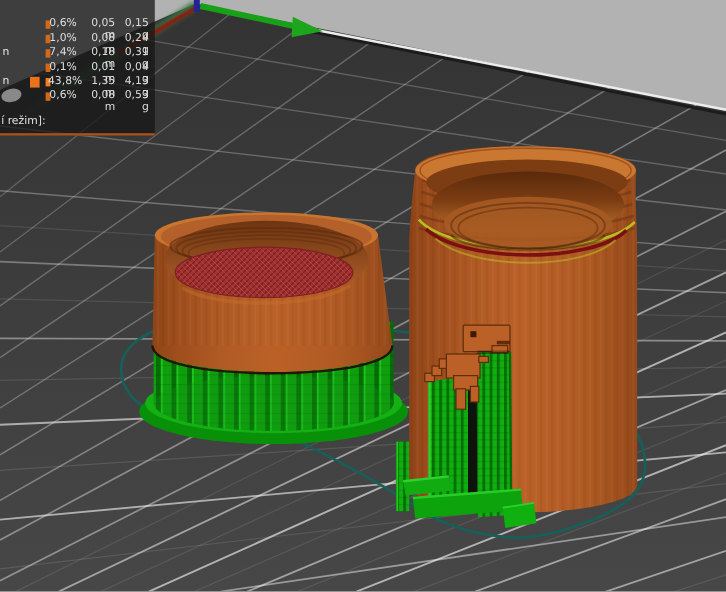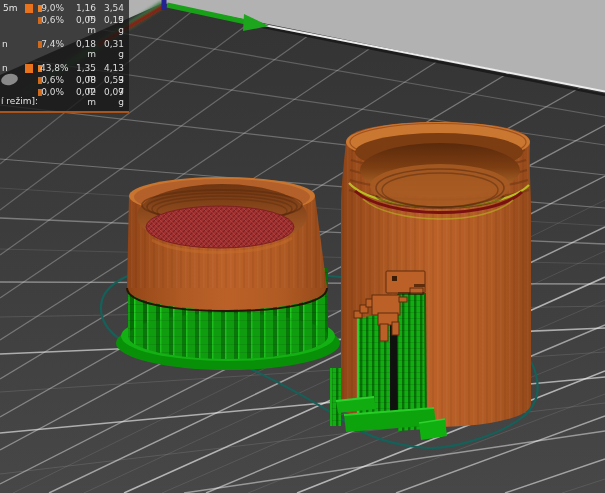--- a/index.html
+++ b/index.html
@@ -237,56 +237,54 @@
       <rect x="392" y="276" width="5" height="5" fill="#3c1b05" stroke="none"></rect>
       <rect x="414" y="284" width="11" height="3" fill="#5f2c0c" stroke="none"></rect>
     </g>
     <rect x="398" y="292" width="26" height="3" fill="rgba(0,0,0,0.3)"></rect>
   </g>
 </svg>
 
 <div id="legend">
   <div class="lg-blob"></div>
 
-  <div class="lg-row" style="top:3px">
-    <span class="lg-frag">5m</span>
-    <span class="lg-square" style="background:#e8731c"></span>
-    <span class="lg-dash" style="background:#f07f22"></span>
-    <span class="lg-pct">9,0%</span>
-    <span class="lg-len">1,16 m</span>
-    <span class="lg-wt">3,54 g</span>
-  </div>
   <div class="lg-row" style="top:15px">
     <span class="lg-dash" style="background:#d06a1a"></span>
     <span class="lg-pct">0,6%</span>
     <span class="lg-len">0,05 m</span>
     <span class="lg-wt">0,15 g</span>
   </div>
+  <div class="lg-row" style="top:27px">
+    <span class="lg-dash" style="background:#d06a1a"></span>
+    <span class="lg-pct">1,0%</span>
+    <span class="lg-len">0,08 m</span>
+    <span class="lg-wt">0,24 g</span>
+  </div>
   <div class="lg-row" style="top:39px">
     <span class="lg-frag" style="left:2px">n</span>
     <span class="lg-dash" style="background:#d06a1a"></span>
     <span class="lg-pct">7,4%</span>
     <span class="lg-len">0,18 m</span>
     <span class="lg-wt">0,31 g</span>
+  </div>
+  <div class="lg-row" style="top:51px">
+    <span class="lg-dash" style="background:#d06a1a"></span>
+    <span class="lg-pct">0,1%</span>
+    <span class="lg-len">0,01 m</span>
+    <span class="lg-wt">0,04 g</span>
   </div>
   <div class="lg-row" style="top:63px">
     <span class="lg-frag" style="left:2px">n</span>
     <span class="lg-square" style="background:#e8731c"></span>
     <span class="lg-dash" style="background:#f07f22"></span>
     <span class="lg-pct">43,8%</span>
     <span class="lg-len">1,35 m</span>
     <span class="lg-wt">4,13 g</span>
   </div>
   <div class="lg-row" style="top:75px">
     <span class="lg-dash" style="background:#d06a1a"></span>
     <span class="lg-pct">0,6%</span>
     <span class="lg-len">0,08 m</span>
     <span class="lg-wt">0,53 g</span>
   </div>
-  <div class="lg-row" style="top:87px">
-    <span class="lg-dash" style="background:#d06a1a"></span>
-    <span class="lg-pct">0,0%</span>
-    <span class="lg-len">0,02 m</span>
-    <span class="lg-wt">0,07 g</span>
-  </div>
 
   <div class="lg-footer">í režim]:</div>
 </div>
 
 </body></html>

